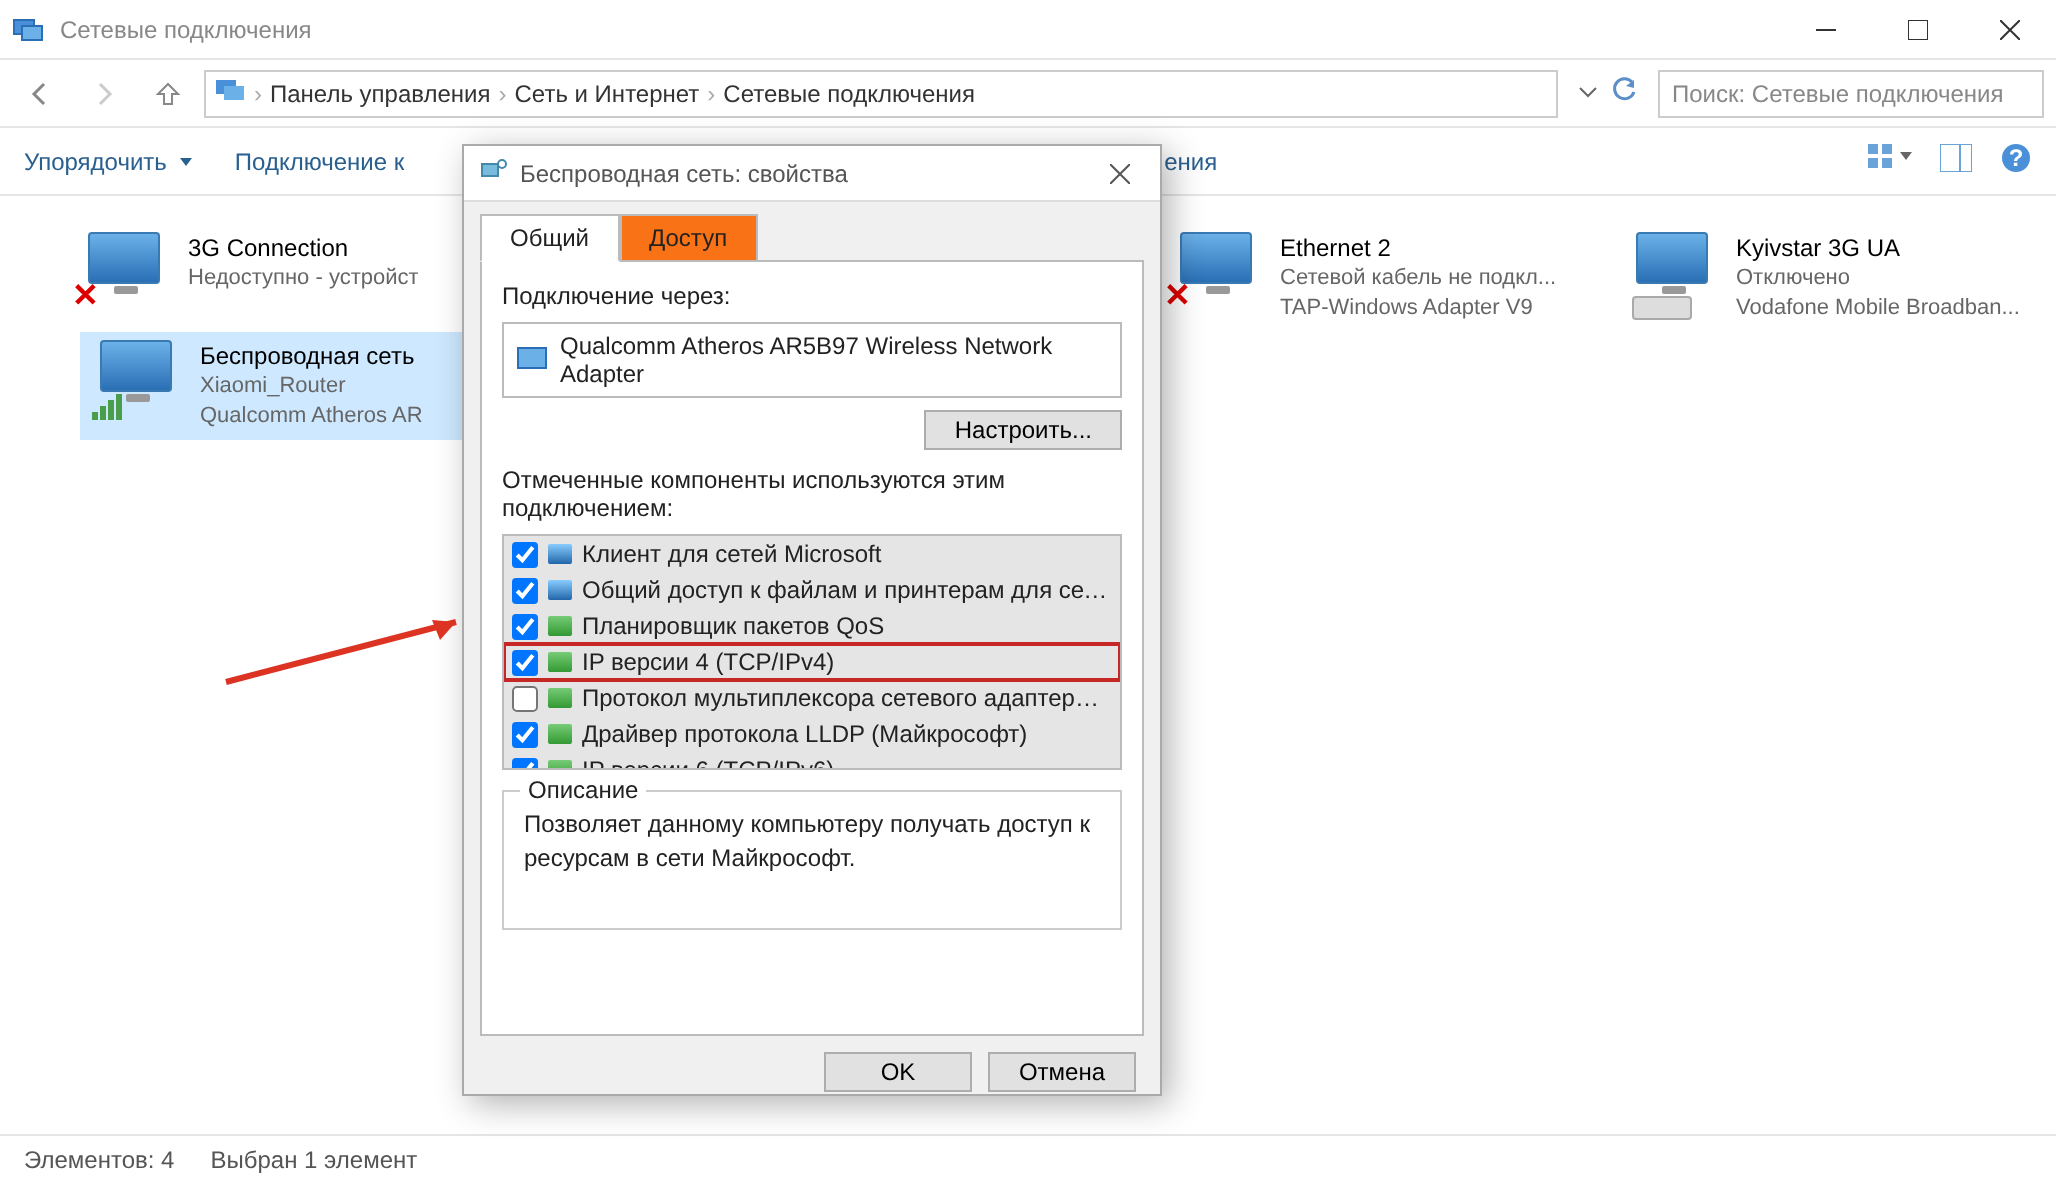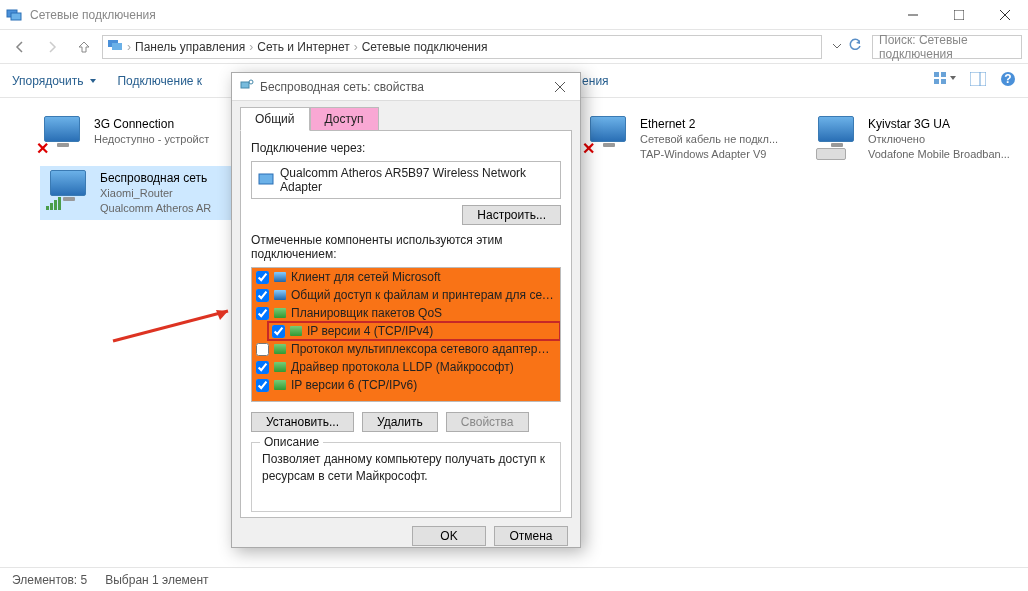--- a/index.html
+++ b/index.html
@@ -12,21 +12,21 @@
   .winbtns { display: flex; position: absolute; right: 0; top: 0; }
   .winbtn { width: 46px; height: 30px; display: flex; align-items: center; justify-content: center; color: #666; }
 
   
   .addressrow { height: 34px; display: flex; align-items: center; border-bottom: 1px solid #e5e5e5; padding: 0 6px; gap: 4px; }
   .navbtn { width: 28px; height: 24px; display: flex; align-items: center; justify-content: center; color: #999; border-radius: 2px; }
   .crumbs { flex: 1; height: 24px; border: 1px solid #ccc; display: flex; align-items: center; padding: 0 4px; gap: 4px; color: #333; }
   .crumb { display: flex; align-items: center; gap: 6px; }
   .crumb-sep { color: #aaa; }
   .addr-icons { display: flex; align-items: center; gap: 6px; padding: 0 6px; color: #666; }
-  .searchbox { width: 150px; height: 24px; border: 1px solid #ccc; display: flex; align-items: center; padding: 0 6px; gap: 6px; color: #888; }
+  .searchbox { width: 193px; height: 24px; border: 1px solid #ccc; display: flex; align-items: center; padding: 0 6px; gap: 6px; color: #888; }
 
   
   .cmdbar { height: 34px; border-bottom: 1px solid #e5e5e5; display: flex; padding: 0 12px; gap: 20px; color: #1a5490; position:relative; }
   .cmdbar .cmd { display: flex; align-items: center; gap: 6px; color: #296090; }
   .cmdbar .right { margin-left: auto; display: flex; align-items: center; gap: 14px; color: #666; }
 
   
   .content { position: relative; height: 460px; background: #fff; }
   .conn-item { position: absolute; width: 230px; display: flex; gap: 8px; padding: 4px; }
   .conn-item.sel { background: #cde8ff; }
@@ -47,34 +47,34 @@
   .statusbar { position:absolute; bottom:0; left:0; right:0; height:24px; border-top:1px solid #e5e5e5; display:flex; align-items:center; padding:0 12px; gap:18px; color:#555; font-size:12px; }
 
   
   .dialog { position:absolute; left:231px; top:72px; width:350px; height:476px; background:#f0f0f0; border:1px solid #aaa; box-shadow:4px 4px 16px rgba(0,0,0,.3); color:#222; }
   .dlg-titlebar { height:28px; display:flex; align-items:center; padding:0 8px; background:#fff; border-bottom:1px solid #ddd; }
   .dlg-titlebar .t { flex:1; color:#555; }
   .dlg-close { width:24px; height:20px; display:flex; align-items:center; justify-content:center; color:#555; }
   .tabs { display:flex; padding: 6px 8px 0 8px; gap: 0; background:#f0f0f0; }
   .tab { padding:4px 14px; border:1px solid #bbb; border-bottom:none; background:#f0f0f0; position:relative; }
   .tab.active { background:#fff; z-index:2; border-bottom:1px solid #fff; margin-bottom:-1px; }
-  .tab.inactive { background:#f9a8d4; }
+  .tab.inactive { background:#f97316; }
   .tab-body { margin:0 8px 8px 8px; border:1px solid #bbb; background:#fff; padding:10px; height:388px; position:relative; }
   .lbl { margin-bottom:6px; }
   .adapterbox { border:1px solid #bbb; padding:4px 6px; display:flex; align-items:center; gap:6px; background:#fff; }
   .btn { border:1px solid #adadad; background:#e1e1e1; padding:2px 14px; min-width:70px; text-align:center; }
   .btn.disabled { color:#888; }
   .configure-row { display:flex; justify-content:flex-end; margin:6px 0 8px 0; }
-  .components { border:1px solid #bbb; height:135px; overflow:hidden; background:#f97316; }
+  .components { border:1px solid #bbb; height:118px; overflow:hidden; background:#e5e5e5; }
   .comp-row { display:flex; align-items:center; gap:4px; padding:1px 4px; height:18px; }
   .comp-row input { margin:0; }
   .comp-icon { width:14px; height:14px; display:flex; align-items:center; justify-content:center; }
   .comp-net { width:12px; height:10px; background:linear-gradient(#7c7,#393); border-radius:1px; }
   .comp-mon { width:12px; height:10px; background:linear-gradient(#8cf,#26a); border-radius:1px; }
-  .comp-row.hl { outline:2px solid #c62828; outline-offset:-1px;margin-left:16px; }
+  .comp-row.hl { outline:2px solid #c62828; outline-offset:-1px; }
   .comp-label { white-space:nowrap; overflow:hidden; text-overflow:ellipsis; flex:1; }
   .btnrow { display:flex; gap:8px; margin-top:10px; }
   .groupbox { border:1px solid #ccc; margin-top:10px; padding:8px 10px 10px 10px; position:relative; height:70px; }
   .groupbox .legend { position:absolute; top:-8px; left:8px; background:#fff; padding:0 4px; }
   .dlg-footer { display:flex; justify-content:flex-end; gap:8px; padding:0 12px 12px 0; }
 
   
   .arrow { position:absolute; left:108px; top:306px; width:140px; height:40px; pointer-events:none; }
 
   .net-icon-svg { width:16px; height:16px; }
@@ -234,21 +234,21 @@
     <div class="conn-text">
       <div class="n">Kyivstar 3G UA</div>
       <div class="s">Отключено</div>
       <div class="s">Vodafone Mobile Broadban...</div>
     </div>
   </div>
 
 </div>
 
 <div class="statusbar">
-  <span>Элементов: 5</span>
+  <span>Элементов: 4</span>
   <span>Выбран 1 элемент</span>
 </div>
 
 <div class="dialog">
   <div class="dlg-titlebar">
     <span><svg width="14" height="14">
           <rect x="1" y="4" width="8" height="6" fill="#7bd" stroke="#48a"></rect>
           <circle cx="11" cy="4" r="2" fill="none" stroke="#48a"></circle>
         </svg></span>
     <span class="t" style="margin-left:6px">Беспроводная сеть: свойства</span>
@@ -323,25 +323,20 @@
         </div>
         <div class="comp-row">
           <input type="checkbox" checked="" style="">
           <span class="comp-icon">
             <span class="comp-net"></span>
           </span>
           <span class="comp-label">IP версии 6 (TCP/IPv6)</span>
         </div>
       </div>
 
-    <div class="btnrow">
-      <button class="btn"><span>Установить...</span></button>
-      <button class="btn"><span>Удалить</span></button>
-      <button class="btn disabled"><span>Свойства</span></button>
-    </div>
 
     <div class="groupbox">
       <div class="legend">Описание</div>
       <div style="line-height:1.4">Позволяет данному компьютеру получать доступ к ресурсам в сети Майкрософт.</div>
     </div>
   </div>
 
   <div class="dlg-footer">
     <button class="btn" style="min-width:74px"><span>OK</span></button>
     <button class="btn" style="min-width:74px"><span>Отмена</span></button>

